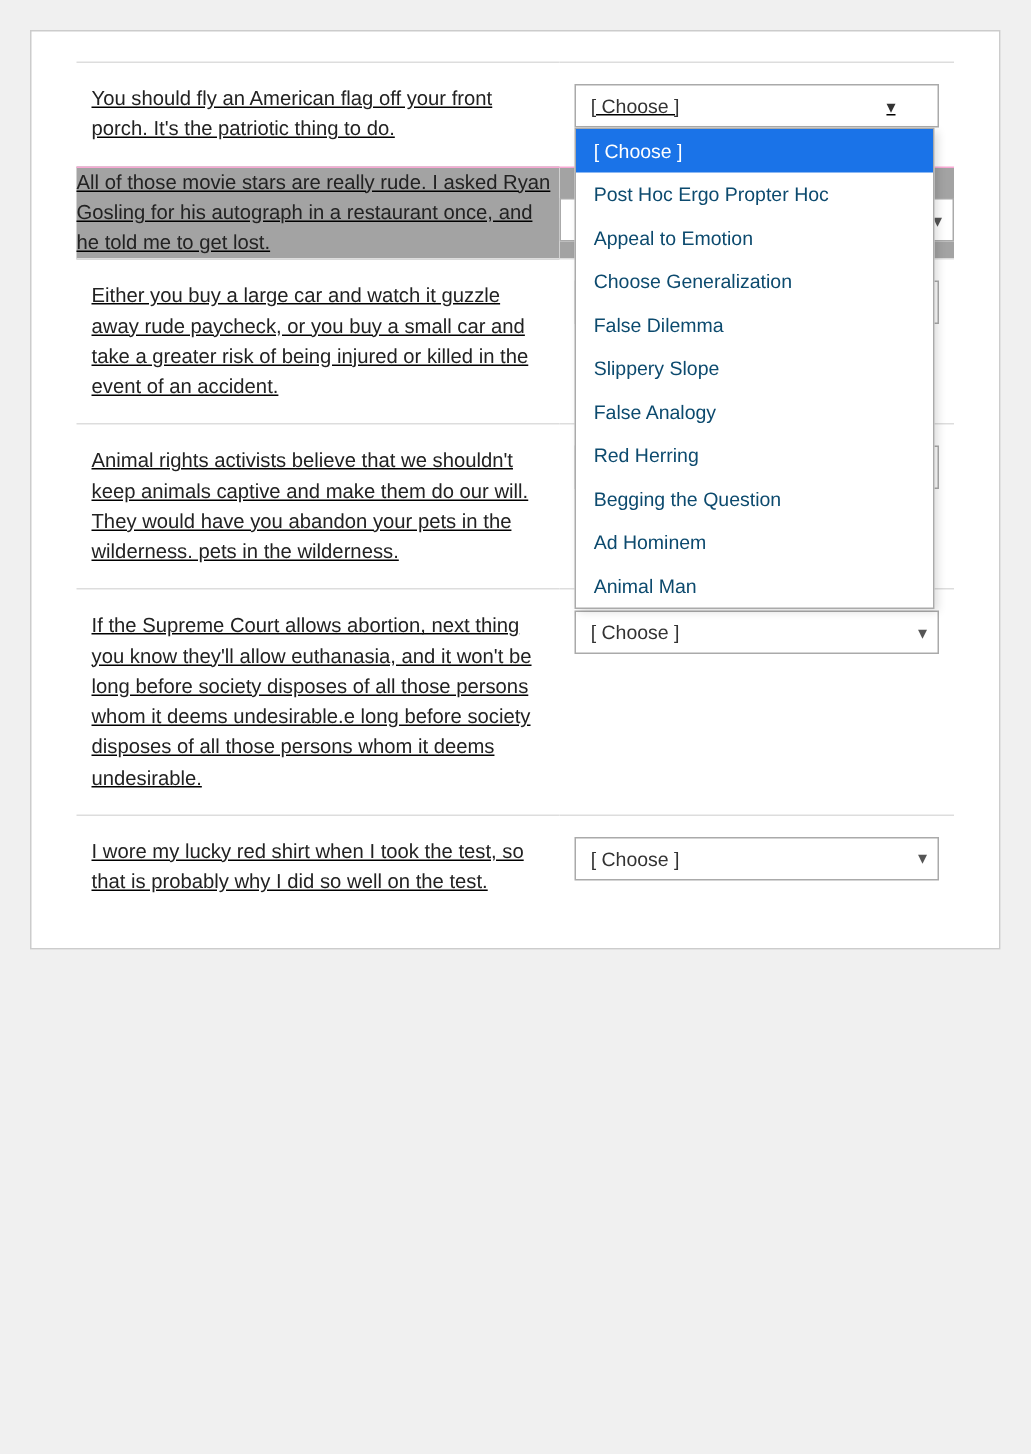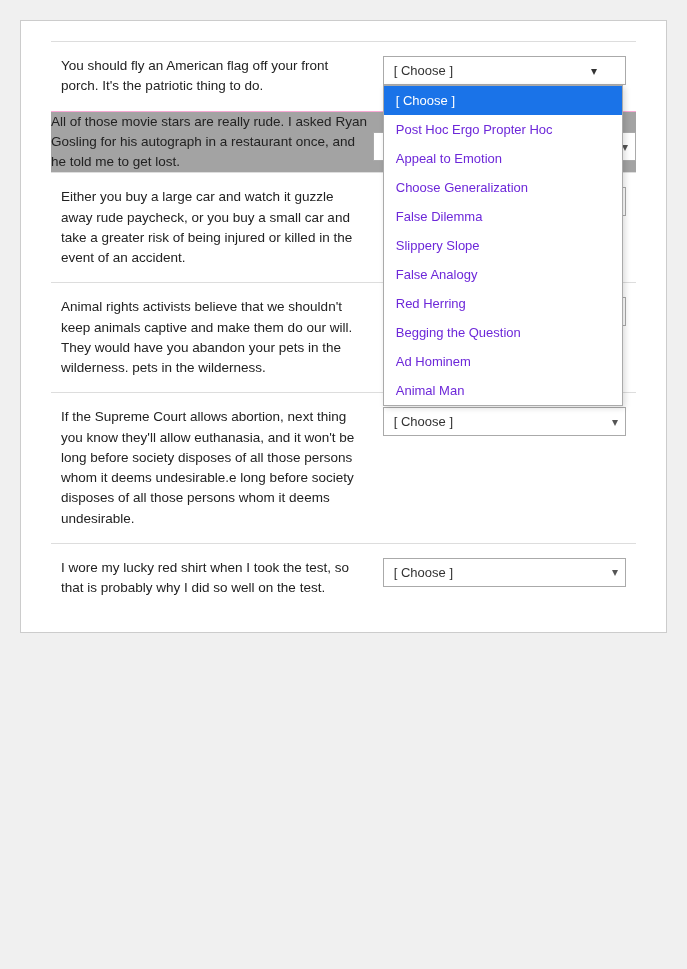--- a/index.html
+++ b/index.html
@@ -22,20 +22,21 @@
     }
     .page-title {
       font-size: 15px;
       font-weight: normal;
       margin-bottom: 20px;
       color: #222;
     }
     .question-table {
       width: 100%;
       border-collapse: collapse;
+      text-decoration: underline;
     }
     .question-row {
       border-top: 1px solid #ddd;
     }
     .question-row td {
       padding: 14px 10px;
       vertical-align: top;
     }
     .question-text {
       width: 55%;
@@ -100,21 +101,21 @@
       left: 0;
       width: 240px;
       background: #fff;
       border: 1px solid #aaa;
       z-index: 100;
       box-shadow: 2px 2px 6px rgba(0,0,0,0.15);
     }
     .dropdown-item {
       padding: 7px 12px;
       font-size: 13px;
-      color: #6d28d9;
+      color: #0c4a6e;
       cursor: pointer;
     }
     .dropdown-item.selected {
       background: #1a73e8;
       color: #fff;
     }
     .row-bottom-choose {
       background: #a3a3a3;
       border-top: 1px solid #f9a8d4;
     }

